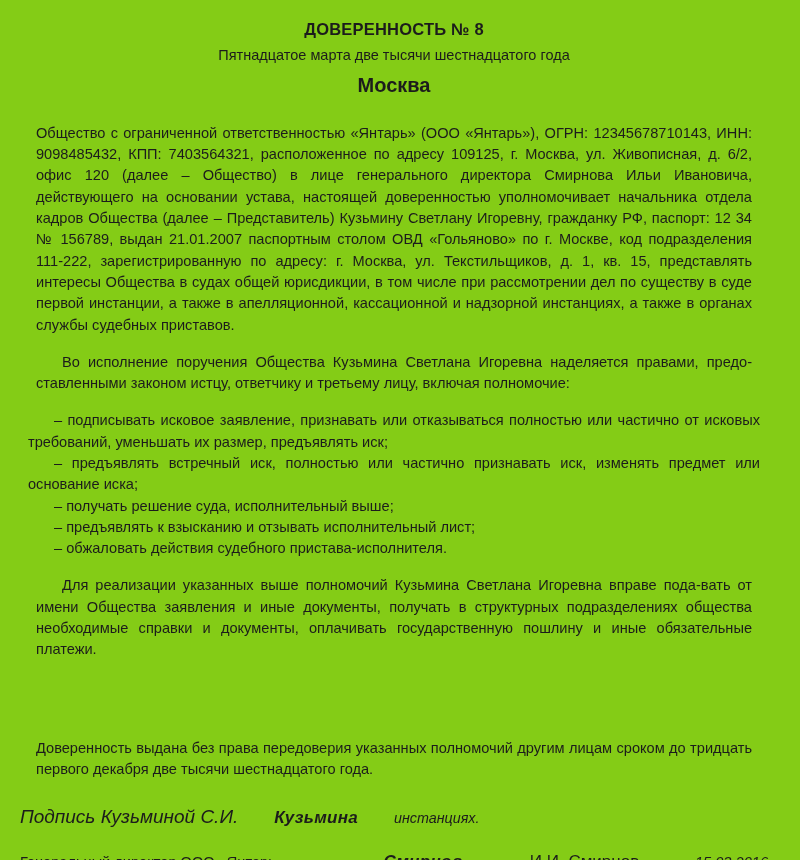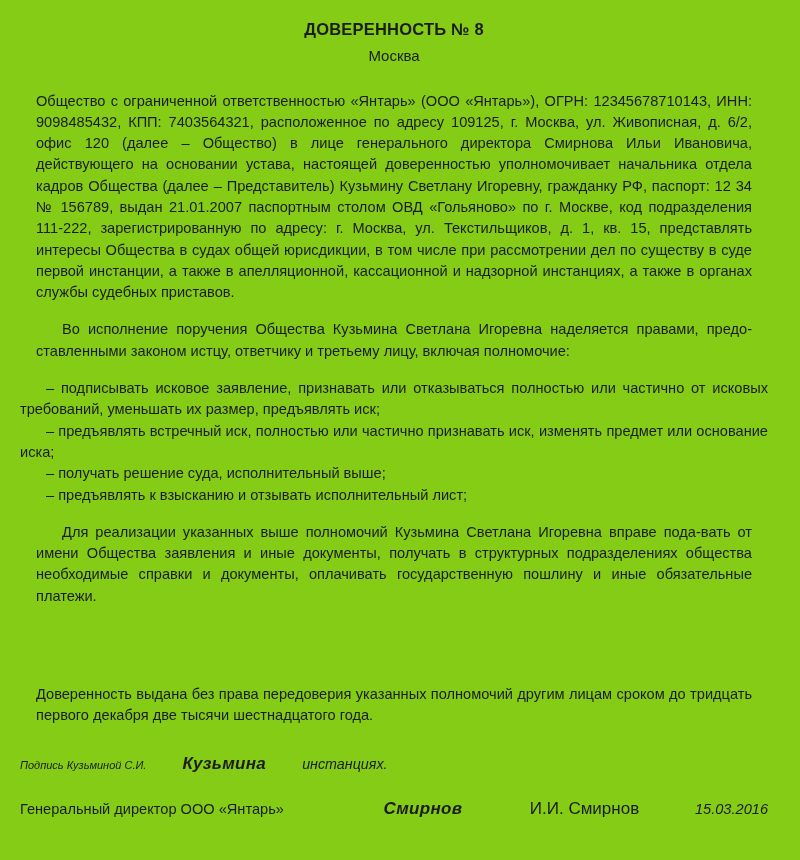--- a/index.html
+++ b/index.html
@@ -36,22 +36,22 @@
     margin: 6px 0 0 0;
     line-height: 1.35;
   }
   .doc-subtitle {
     font-size: 14.5px;
     font-weight: normal;
     margin: 6px 0 0 0;
     line-height: 1.35;
   }
   .doc-city {
-    font-size: 15px;
-    font-weight: normal;
+    font-size: 20px;
+    font-weight: bold;
     margin: 6px 0 0 0;
     line-height: 1.35;
   }
 
   
   .doc-body {
     margin-top: 24px;
   }
 
   p.para {
@@ -65,21 +65,21 @@
   p.para.indent {
     text-indent: 26px;
   }
   p.para.noindent {
     text-indent: 0;
   }
   
 
   ul.clause-list {
     list-style: none;
-    margin: 0;
+    margin: 8px;
     padding: 0;
   }
   ul.clause-list li {
     font-size: 14.6px;
     line-height: 21.3px;
     text-align: justify;
     text-indent: 26px;
     margin: 0;
     padding: 0;
   }
@@ -95,21 +95,21 @@
     align-items: baseline;
     font-size: 14.6px;
     line-height: 21px;
     white-space: nowrap;
   }
   .sig-row.first {
     margin-bottom: 22px;
   }
   .sig-label-italic {
     font-style: italic;
-    font-size: 11px;
+    font-size: 19px;
   }
   .sig-handwritten {
     font-family: Liberation Sans, sans-serif;
     font-weight: bold;
     font-style: italic;
     font-size: 17px;
     letter-spacing: 0.3px;
   }
   .sig-certify {
     font-style: italic;
@@ -130,34 +130,36 @@
   .w-role-2 { width: 80px; }
   .w-role-3 { width: 66px; }
 </style>
 </head>
 <body>
 
 <div id="doc">
 
   <div class="doc-header">
     <div class="doc-title">ДОВЕРЕННОСТЬ № 8</div>
+    <div class="doc-subtitle">Пятнадцатое марта две тысячи шестнадцатого года</div>
     <div class="doc-city">Москва</div>
   </div>
 
   <div class="doc-body">
 
     <p class="para noindent">Общество с ограниченной ответственностью «Янтарь» (ООО «Янтарь»), ОГРН: 12345678710143, ИНН: 9098485432, КПП: 7403564321, расположенное по адресу 109125, г. Москва, ул. Живописная, д. 6/2, офис 120 (далее – Общество) в лице генерального директора Смирнова Ильи Ивановича, действующего на основании устава, настоящей доверенностью уполномочивает начальника отдела кадров Общества (далее – Представитель) Кузьмину Светлану Игоревну, гражданку РФ, паспорт: 12 34 № 156789, выдан 21.01.2007 паспортным столом ОВД «Гольяново» по г. Москве, код подразделения 111-222, зарегистрированную по адресу: г. Москва, ул. Текстильщиков, д. 1, кв. 15, представлять интересы Общества в судах общей юрисдикции, в том числе при рассмотрении дел по существу в суде первой инстанции, а также в апелляционной, кассационной и надзорной инстанциях, а также в органах службы судебных приставов.</p>
 
     <p class="para indent">Во исполнение поручения Общества Кузьмина Светлана Игоревна наделяется правами, предо-ставленными законом истцу, ответчику и третьему лицу, включая полномочие:</p>
 
     <ul class="clause-list">
       <li>– подписывать исковое заявление, признавать или отказываться полностью или частично от исковых требований, уменьшать их размер, предъявлять иск;</li>
       <li>– предъявлять встречный иск, полностью или частично признавать иск, изменять предмет или основание иска;</li>
       <li>– получать решение суда, исполнительный выше;</li>
       <li>– предъявлять к взысканию и отзывать исполнительный лист;</li>
+      <li>– обжаловать действия судебного пристава-исполнителя.</li>
     </ul>
 
     <p class="para indent">Для реализации указанных выше полномочий Кузьмина Светлана Игоревна вправе пода-вать от имени Общества заявления и иные документы, получать в структурных подразделениях общества необходимые справки и документы, оплачивать государственную пошлину и иные обязательные платежи.</p>
 
     <div class="gap-md"></div>
 
 
     <div class="gap-lg"></div>
 
     <p class="para noindent">Доверенность выдана без права передоверия указанных полномочий другим лицам сроком до тридцать первого декабря две тысячи шестнадцатого года.</p>

